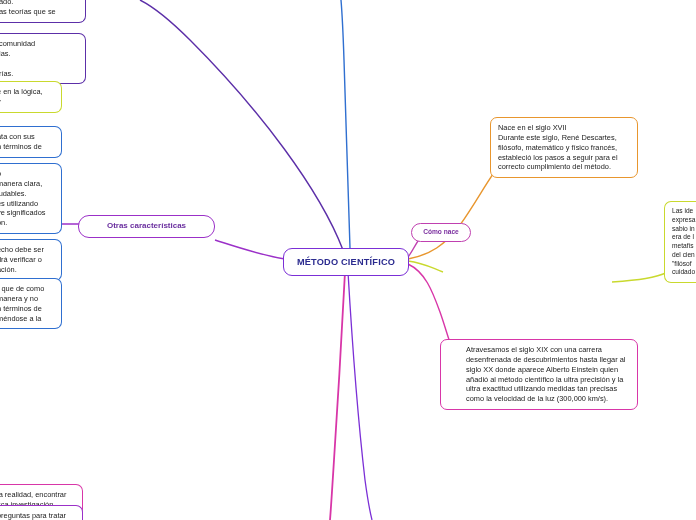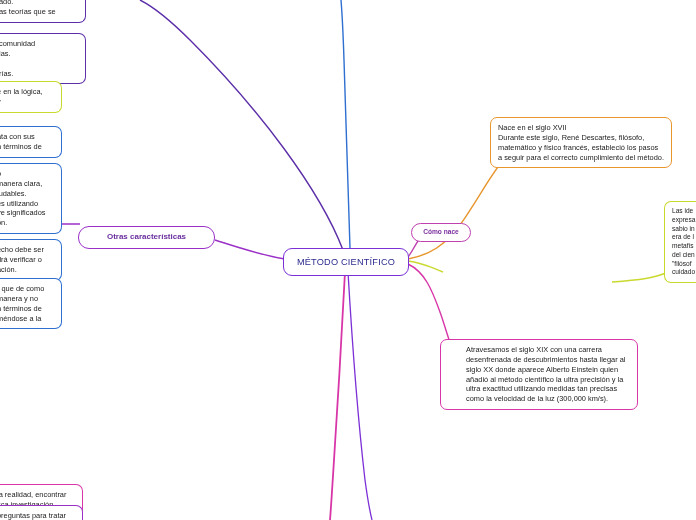--- a/index.html
+++ b/index.html
@@ -31,21 +31,21 @@
     border-width: 1.3px;
     border-style: solid;
     padding: 5px 7px;
     font-size: 7.4px;
     line-height: 1.33;
     color: #222222;
     white-space: pre-wrap;
   }
   .node.center {
     font-size: 9.2px;
-    font-weight: normal;
+    font-weight: bold;
     color: #2b2b8f;
     text-align: center;
     padding: 7px 10px;
     border-radius: 9px;
     letter-spacing: 0.2px;
   }
   .node.pill {
     font-size: 8px;
     font-weight: bold;
     text-align: center;
@@ -102,23 +102,23 @@
     <path d="M348,272 C352,340 358,420 365,480 C368,502 370,512 372,520" fill="none" stroke="#7b2fd6" stroke-width="1.3"></path>
 
     <path d="M62,105 C50,105 40,105 30,105" fill="none" stroke="#c9d92e" stroke-width="1.2"></path>
     <path d="M62,145 C50,145 40,145 30,145" fill="none" stroke="#2f6fd0" stroke-width="1.2"></path>
   </svg>
 
   <div class="node center" style="left:283px; top:248px; width:126px; border-color:#7b2fd6;">MÉTODO CIENTÍFICO</div>
 
   <div class="node pill small" style="left:411px; top:223px; width:60px; border-color:#c040b0; color:#7b2f9f;">Cómo nace</div>
 
-  <div class="node pill" style="left:78px; top:226px; width:137px; border-color:#9b30c8; color:#6a2f9f;">Otras características</div>
+  <div class="node pill" style="left:78px; top:215px; width:137px; border-color:#9b30c8; color:#6a2f9f;">Otras características</div>
 
-  <div class="node" style="left:490px; top:117px; width:182px; border-color:#e8962e;">Nace en el siglo XVII
+  <div class="node" style="left:490px; top:117px; width:148px; border-color:#e8962e;">Nace en el siglo XVII
 Durante este siglo, René Descartes, filósofo, matemático y físico francés, estableció los pasos a seguir para el correcto cumplimiento del método.</div>
 
 
   <div class="node" style="left:440px; top:339px; width:198px; border-color:#d836a8;padding-left:25px;">Atravesamos el siglo XIX con una carrera desenfrenada de descubrimientos hasta llegar al siglo XX donde aparece Alberto Einstein quien añadió al método científico la ultra precisión y la ultra exactitud utilizando medidas tan precisas como la velocidad de la luz (300,000 km/s).</div>
 
   <div class="node clip-right" style="left:664px; top:201px; width:40px; border-color:#c9d92e; font-size:6.6px;">Las ide
 expresa
 sabio in
 era de l
 metafís

